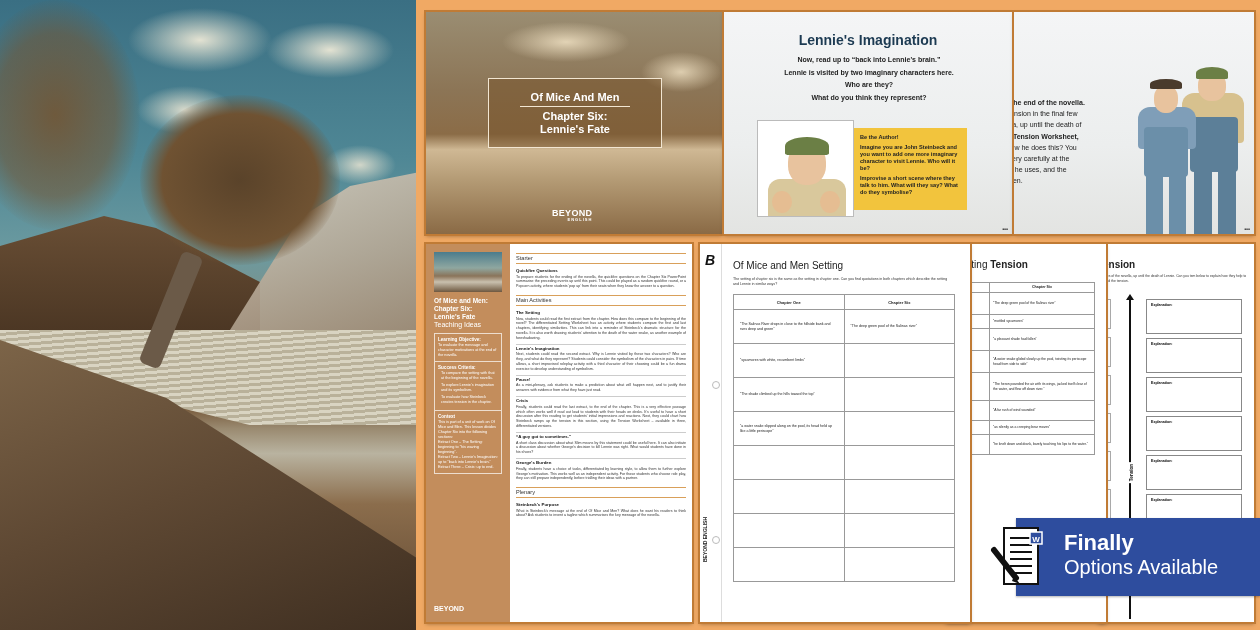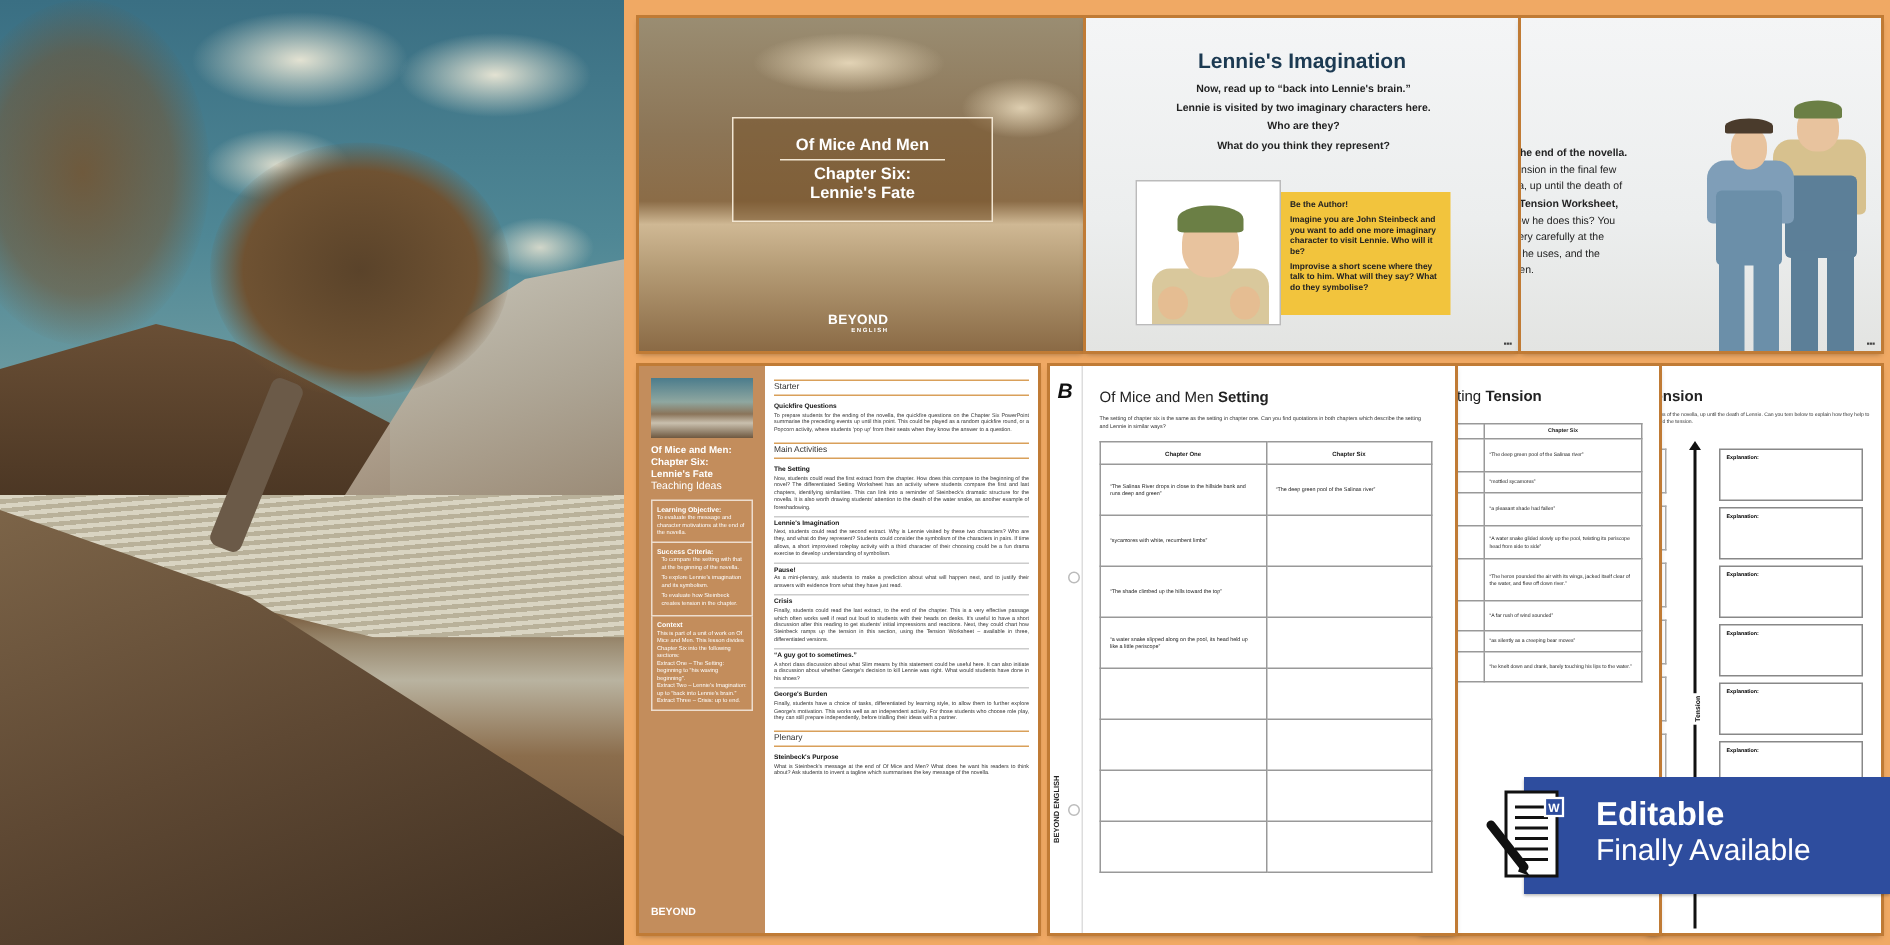--- a/index.html
+++ b/index.html
@@ -122,21 +122,21 @@
   .ideas-item .ih { font-size: 4.4px; font-weight: bold; color: #111; margin-bottom: 1px; }
   .ideas-item p { text-align: justify; }
 
   
   .doc-setting { left: 700px; top: 244px; width: 270px; height: 378px; background: #fff; z-index: 3; }
   .ws-spine { position: absolute; left: 0; top: 0; width: 22px; height: 378px; border-right: 1px solid #ddd; }
   .ws-spine .b-logo { position: absolute; left: 5px; top: 8px; font-size: 14px; font-weight: bold; font-style: italic; color: #111; }
   .ws-spine .hole { position: absolute; left: 12px; width: 8px; height: 8px; border-radius: 50%; border: 1px solid #bbb; }
   .ws-spine .vlogo { position: absolute; left: 2px; top: 318px; transform: rotate(-90deg); transform-origin: left top; font-size: 5px; font-weight: bold; color: #222; white-space: nowrap; }
   .ws-title { position: absolute; left: 33px; top: 16px; font-size: 10px; color: #222; }
-  .ws-title b { font-weight: bold; }
+  .ws-title b { font-weight: normal; }
   .ws-intro { position: absolute; left: 33px; top: 33px; width: 220px; font-size: 3.6px; line-height: 5px; color: #333; }
   .ws-table { position: absolute; left: 33px; top: 50px; width: 222px; border-collapse: collapse; font-size: 3.6px; color: #222; }
   .ws-table th { border: 1px solid #999; height: 15px; font-weight: bold; font-size: 4px; }
   .ws-table td { border: 1px solid #999; height: 34px; padding: 3px 6px; vertical-align: middle; width: 50%; line-height: 5px; }
 
   .doc-answers { left: 946px; top: 244px; width: 160px; height: 378px; background: #fff; z-index: 2; border-left: 1px solid #ddd; }
   .ans-title { position: absolute; left: 16px; top: 15px; font-size: 10px; color: #222; }
   .ans-title b { font-weight: bold; }
   .ans-table { position: absolute; left: 8px; top: 38px; width: 140px; border-collapse: collapse; font-size: 3.4px; color: #222; line-height: 4.6px; }
   .ans-table th, .ans-table td { border: 1px solid #999; padding: 2px 3px; }
@@ -416,22 +416,22 @@
         </tr>
     <tr>
           <td></td>
           <td></td>
         </tr>
   </tbody>
     </table>
 </div>
 
 <div class="editable">
-  <div class="l1">Editable</div>
-  <div class="l2">Finally Available</div>
+  <div class="l1">Finally</div>
+  <div class="l2">Options Available</div>
 </div>
 <svg class="doc-icon" viewBox="0 0 56 72">
   <rect x="14" y="6" width="34" height="56" fill="#fff" stroke="#111" stroke-width="2"></rect>
   <line x1="20" y1="16" x2="40" y2="16" stroke="#111" stroke-width="2"></line>
   <line x1="20" y1="23" x2="42" y2="23" stroke="#111" stroke-width="2"></line>
   <line x1="20" y1="30" x2="42" y2="30" stroke="#111" stroke-width="2"></line>
   <line x1="20" y1="37" x2="42" y2="37" stroke="#111" stroke-width="2"></line>
   <line x1="20" y1="44" x2="42" y2="44" stroke="#111" stroke-width="2"></line>
   <line x1="20" y1="51" x2="42" y2="51" stroke="#111" stroke-width="2"></line>
   <rect x="40" y="10" width="12" height="12" fill="#2e4d9e" stroke="#fff" stroke-width="1.5"></rect>

